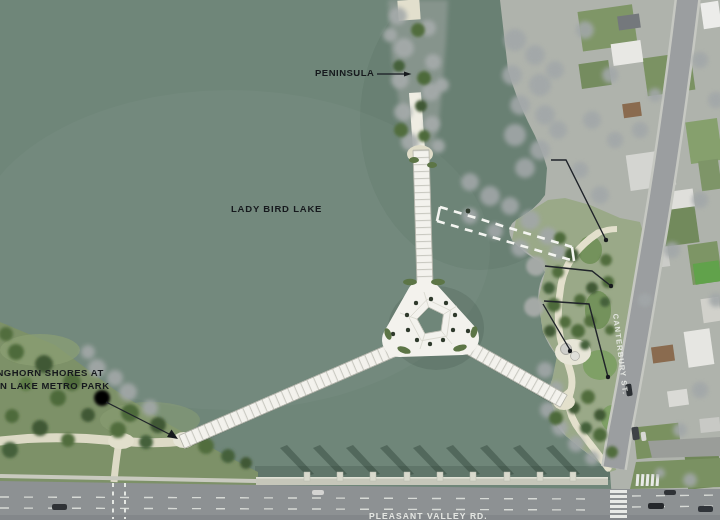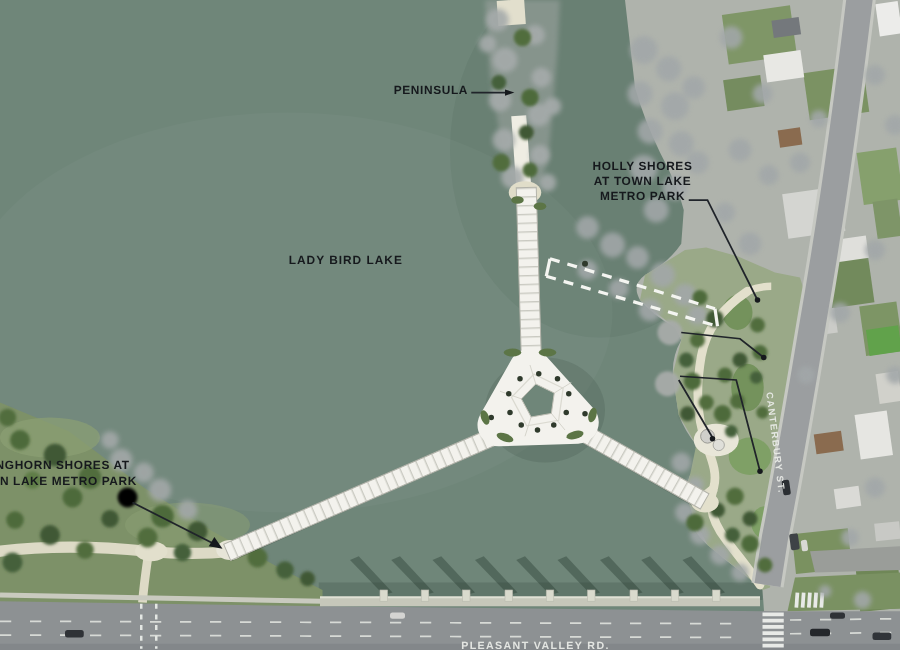--- a/index.html
+++ b/index.html
@@ -394,21 +394,18 @@
       <polygon points="178,439 167,437 171.5,429.5"></polygon>
       <circle cx="606" cy="240" r="2.2"></circle>
       <circle cx="611" cy="286" r="2.2"></circle>
       <circle cx="570" cy="351" r="2.2"></circle>
       <circle cx="608" cy="377" r="2.2"></circle>
     </g>
   </g>
 </svg>
 
   <div class="map-label lbl-peninsula">PENINSULA</div>
-  <div class="map-label center lbl-holly"><span>HOLLY SHORES</span><br>
-    <span>AT TOWN LAKE</span><br>
-    <span>METRO PARK</span></div>
   <div class="map-label lbl-lake">LADY BIRD LAKE</div>
   <div class="map-label center lbl-longhorn"><span>LONGHORN SHORES AT</span><br>
     <span>TOWN LAKE METRO PARK</span></div>
   <div class="map-label light lbl-pv">PLEASANT VALLEY RD.</div>
   <div class="map-label light lbl-canterbury">CANTERBURY ST.</div>
 </div>
 
 </body></html>

